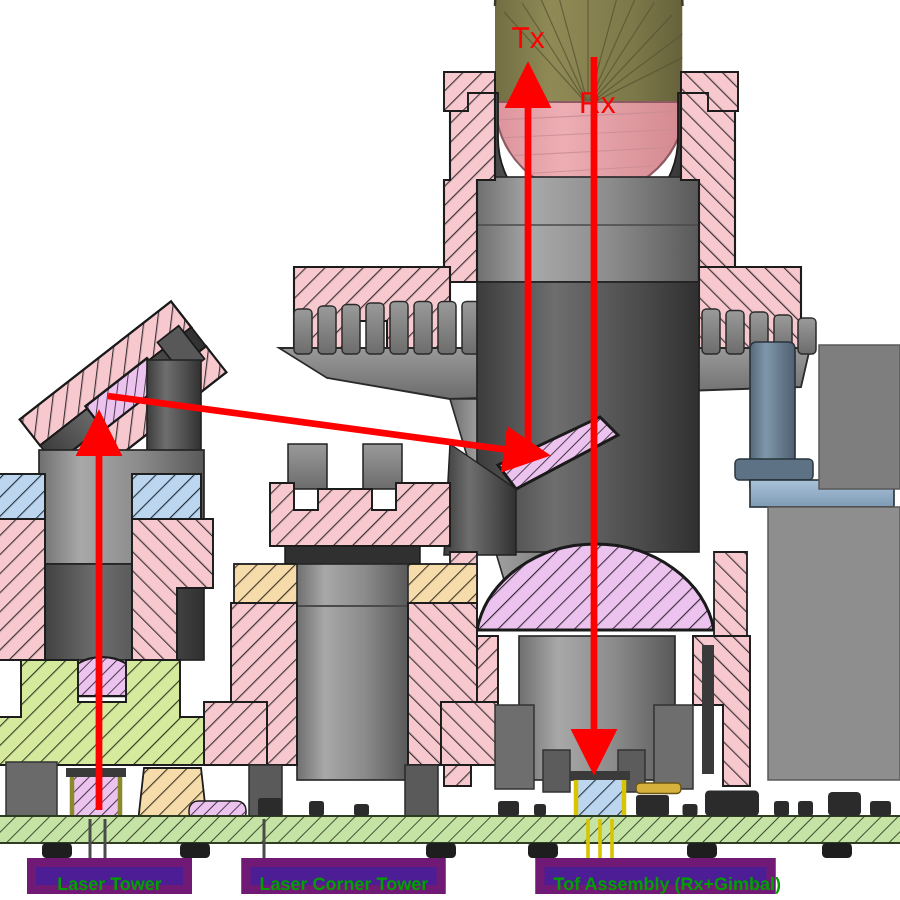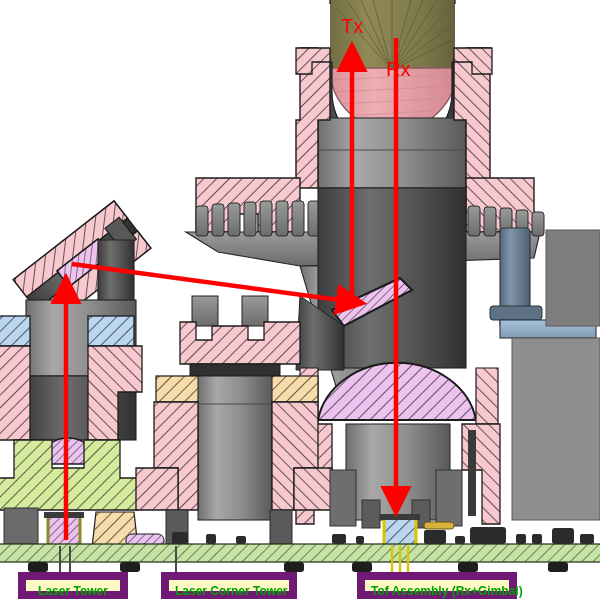--- a/index.html
+++ b/index.html
@@ -3,22 +3,22 @@
 <meta charset="utf-8">
 <style>
   html,body{margin:0;padding:0;background:#ffffff;}
   body{width:600px;height:600px;overflow:hidden;
        font-family:"Liberation Sans",sans-serif;}
   #stage{position:relative;width:600px;height:464px;background:#fff;}
   #cad{position:absolute;left:0;top:0;width:600px;height:600px;}
 
   .callout{
     position:absolute;
-    background:#fef9c3;
-    border:8px solid #701a75;
+    background:#4c1d95;
+    border:6px solid #701a75;
     color:#00a000;
     font-weight:bold;
     font-size:12px;
     line-height:1;
     text-align:center;
     padding:5px 6px 6px 6px;
     box-sizing:border-box;
     white-space:nowrap;
   }
   .raylabel{

